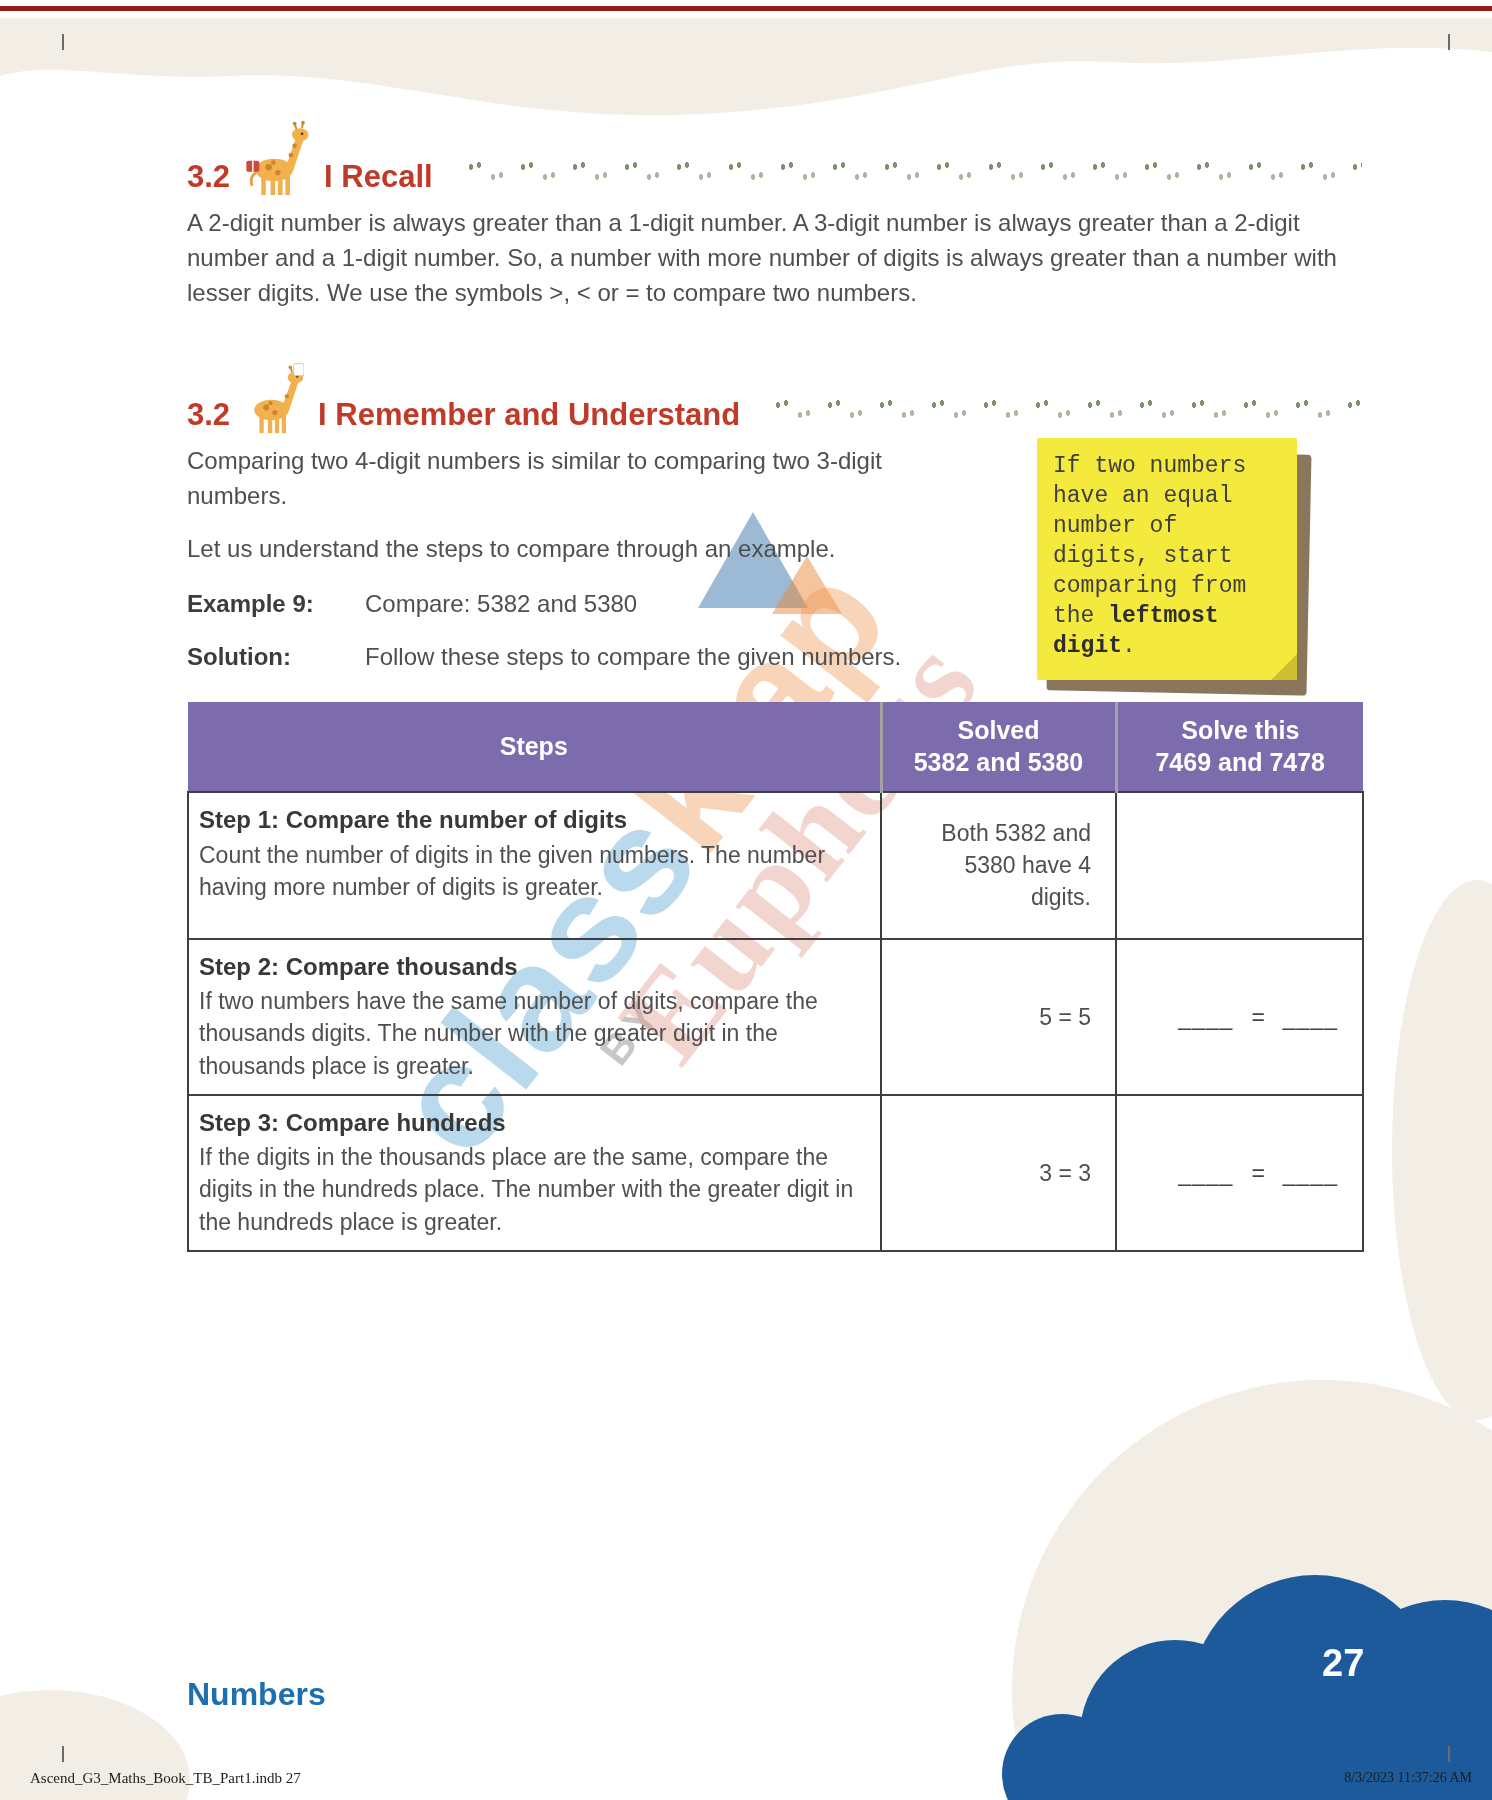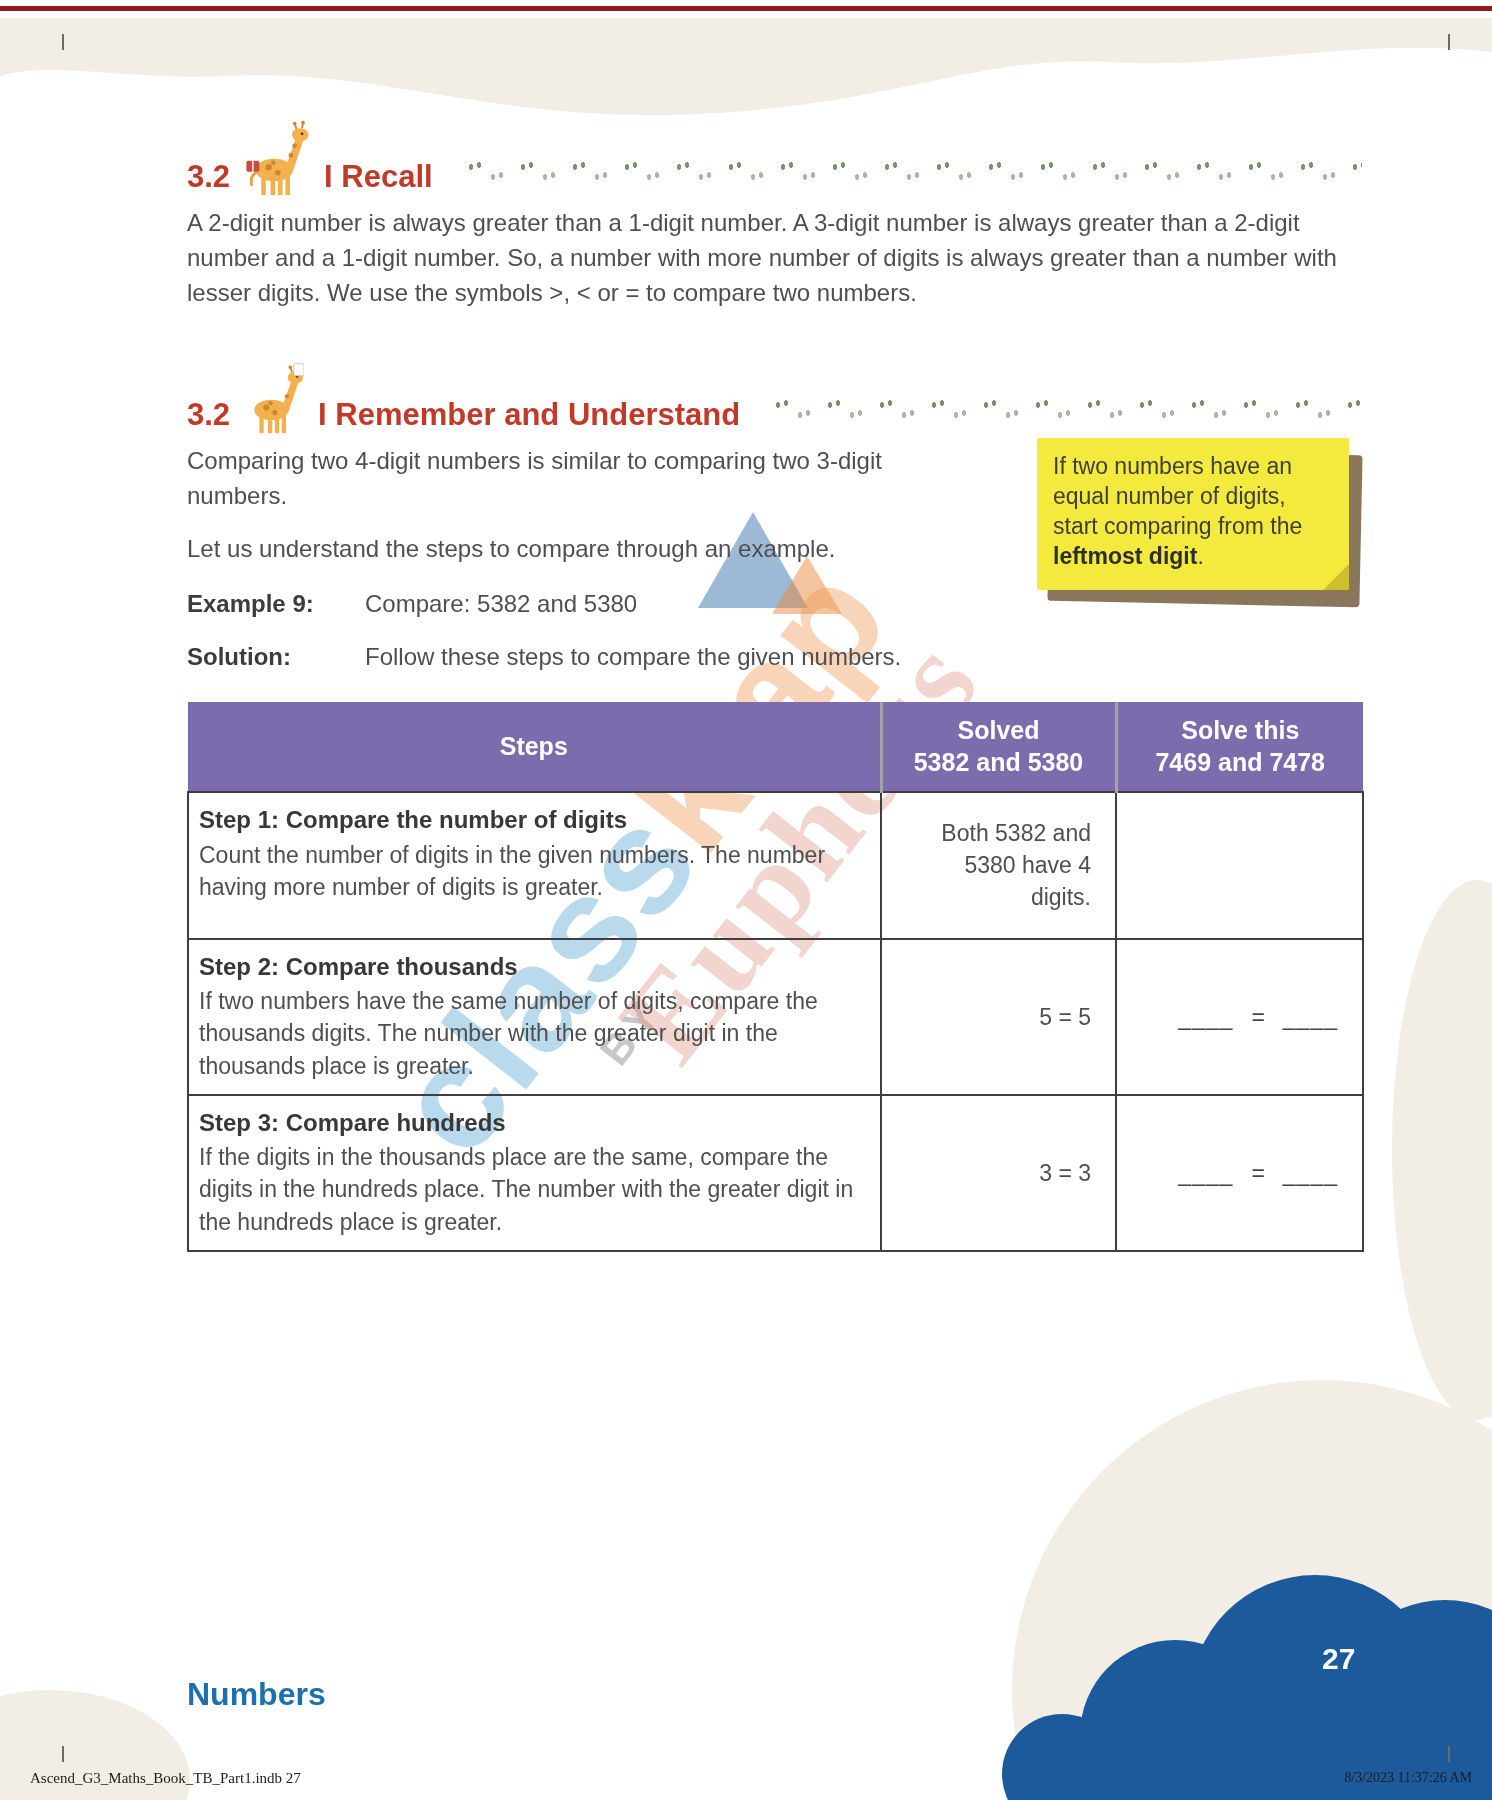--- a/index.html
+++ b/index.html
@@ -48,21 +48,21 @@
       radial-gradient(3px 4px at 38px 15px,#aeb89e 70%, transparent 72%);}
   .content p{font-size:24px;line-height:1.45;margin:14px 0 18px 0;color:#4f4f4f;}
   .hr2{margin-top:52px;}
 
   .understand-body{position:relative;}
   .narrow{width:740px;}
   .labeled{font-size:24px;line-height:1.4;margin:20px 0;}
   .labeled .lab{display:inline-block;min-width:178px;font-weight:bold;color:#3c3c3c;}
 
   
-  .note-wrap{position:absolute;left:850px;top:-6px;width:312px;}
+  .note-wrap{position:absolute;left:850px;top:-6px;width:260px;font-family:Liberation Mono, monospace;}
   .note-shadow{position:absolute;left:12px;top:14px;width:100%;height:100%;background:#8a775b;
                border-radius:4px;transform:rotate(1.2deg);}
   .note{position:relative;background:#f4e93d;padding:14px 16px 18px 16px;font-size:23px;
         line-height:1.3;color:#3f3f3f;border-radius:2px;}
   .note b{color:#2e2e2e;}
   .note-fold{position:absolute;right:0;bottom:-0px;width:0;height:0;
              border-bottom:26px solid #cdbf2e;border-left:26px solid transparent;}
 
   
   table.steps{border-collapse:collapse;margin-top:28px;width:1175px;table-layout:fixed;}
@@ -79,21 +79,21 @@
 
   
   .chapter-label{position:absolute;left:187px;top:1676px;font-size:32px;font-weight:bold;
                  color:#1e6fad;z-index:2;}
   .cloud-circle{position:absolute;background:#1d5a9c;border-radius:50%;z-index:1;}
   .cc1{left:1002px;top:1714px;width:120px;height:120px;}
   .cc2{left:1080px;top:1640px;width:190px;height:190px;}
   .cc3{left:1190px;top:1575px;width:250px;height:250px;}
   .cc4{left:1330px;top:1600px;width:230px;height:230px;}
   .cloud-base{position:absolute;left:1020px;top:1745px;width:472px;height:55px;background:#1d5a9c;z-index:1;}
-  .page-num{position:absolute;left:1322px;top:1642px;font-size:30px;font-weight:bold;color:#ffffff;z-index:2;}
+  .page-num{position:absolute;left:1322px;top:1642px;font-size:38px;font-weight:bold;color:#ffffff;z-index:2;}
 
   .print-footer-left{position:absolute;left:30px;top:1770px;font-family:"Liberation Serif",serif;
                      font-size:15px;color:#1d1d1d;z-index:3;}
   .print-footer-right{position:absolute;right:20px;top:1770px;font-family:"Liberation Serif",serif;
                       font-size:14px;color:#1d1d1d;z-index:3;}
 </style>
 </head>
 <body>
 
 <div class="page">

